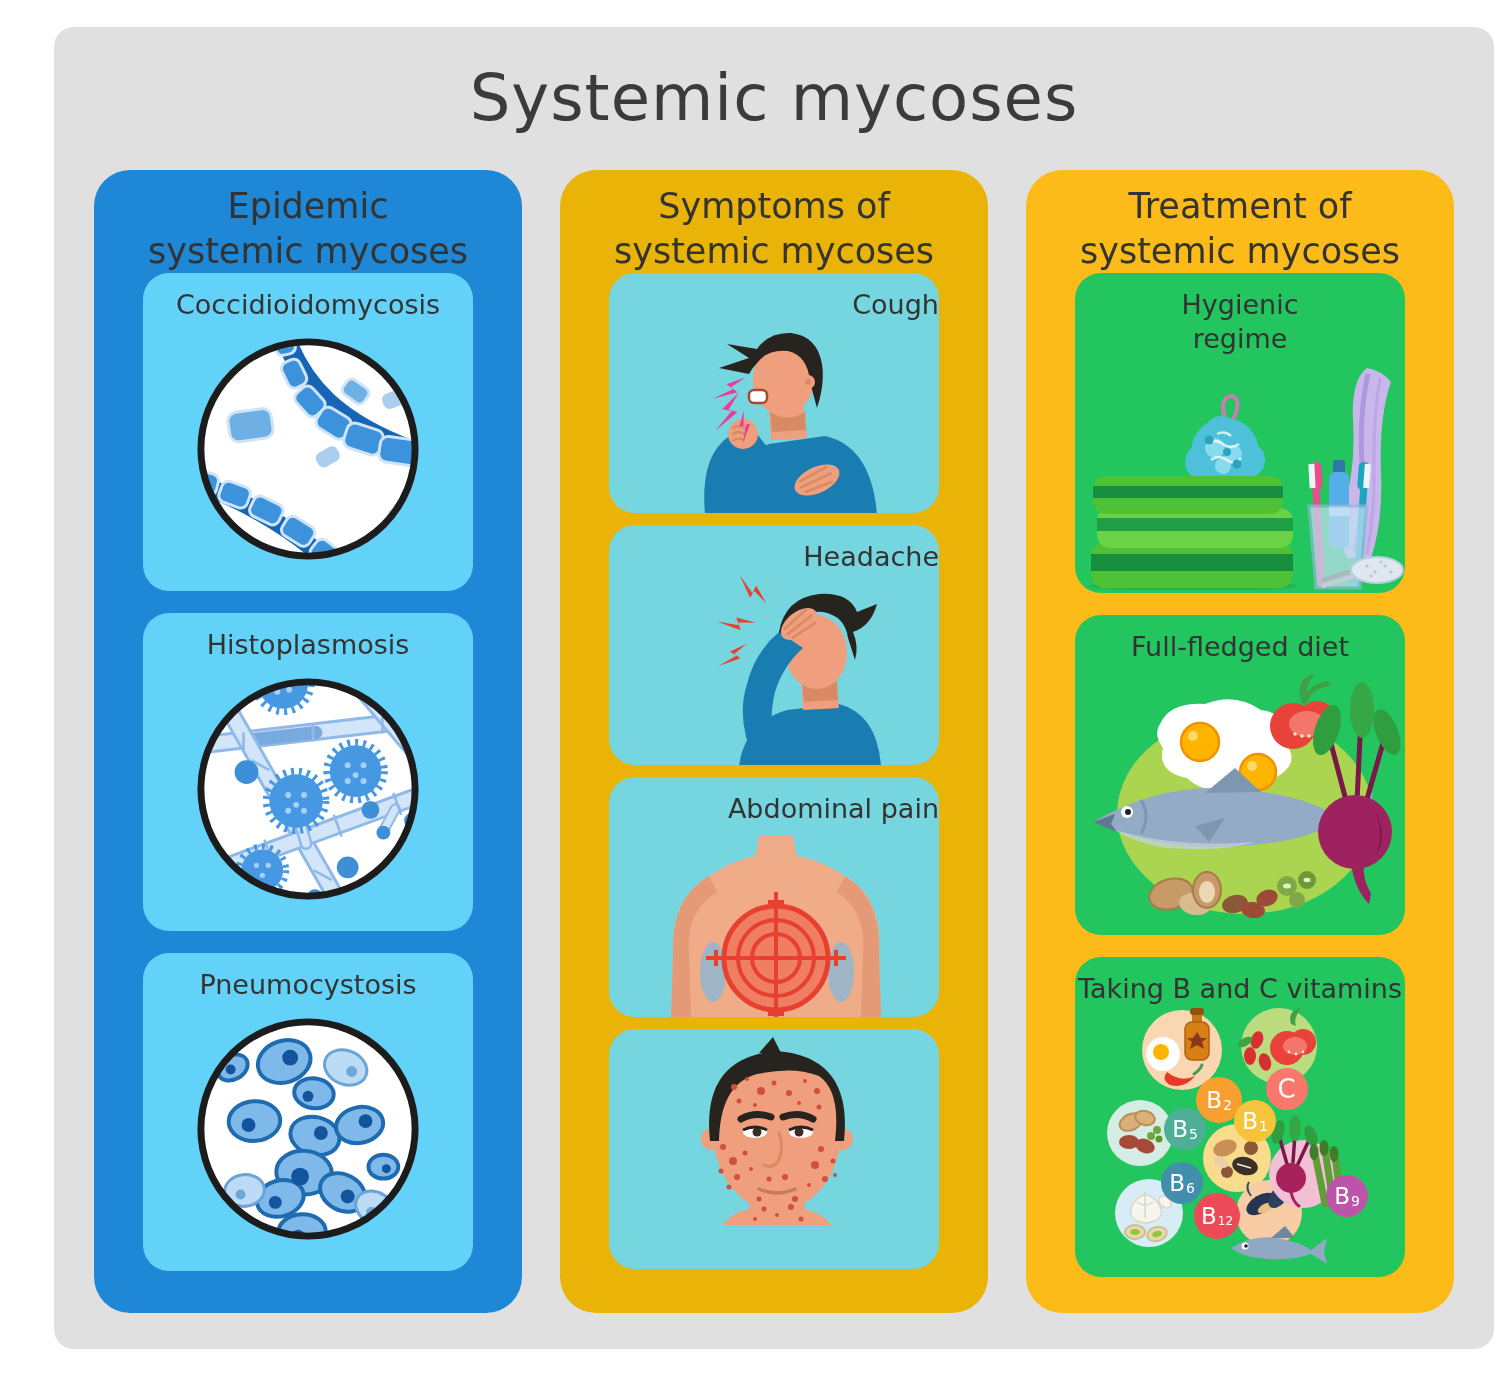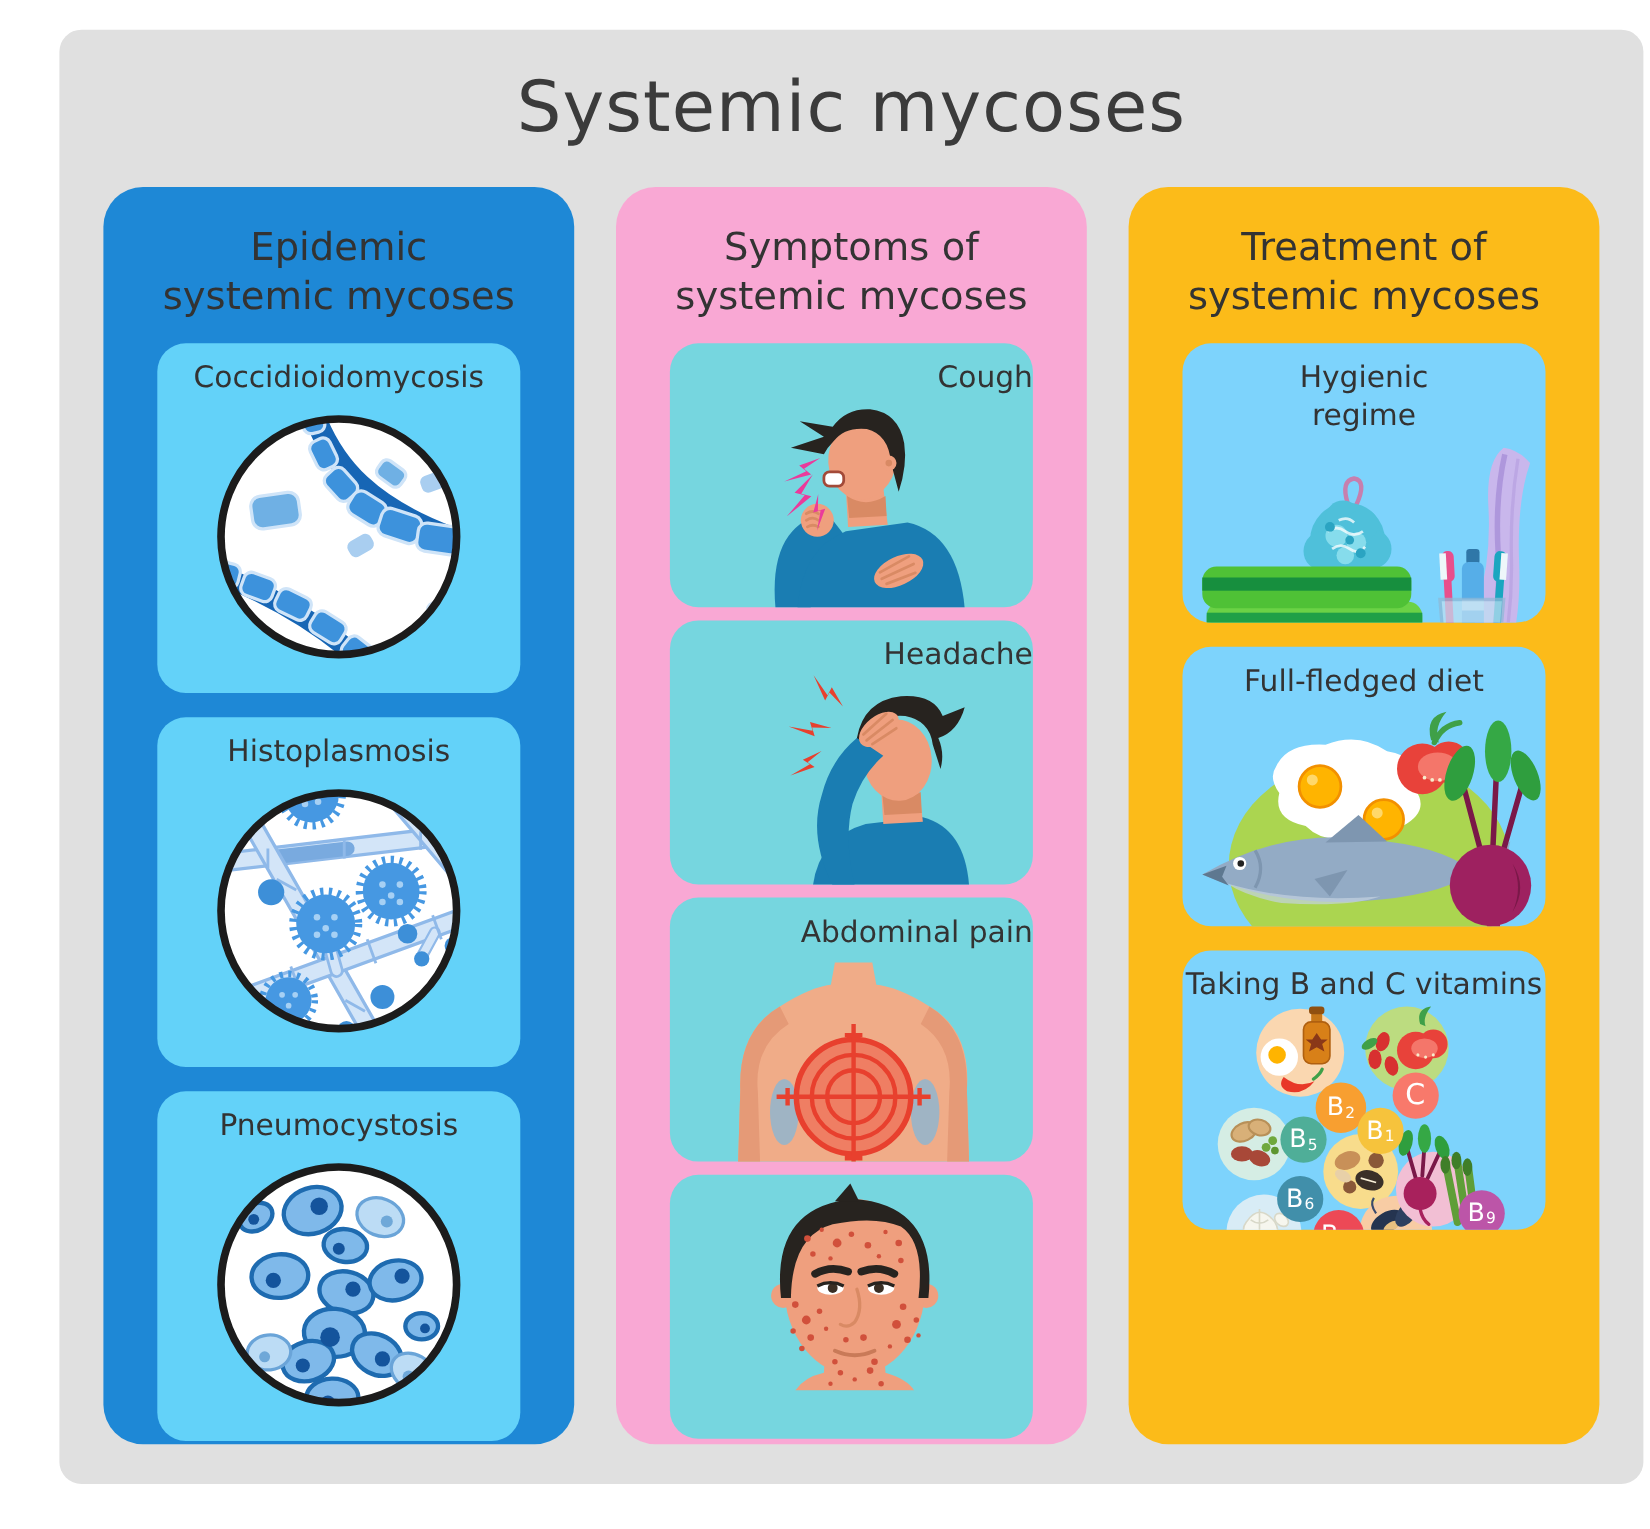--- a/index.html
+++ b/index.html
@@ -15,38 +15,38 @@
   .main-title{
     height:109px;padding-top:34px;text-align:center;
     font-size:64px;color:#3b3b3b;letter-spacing:1px;
   }
   .columns{display:flex;justify-content:center;gap:38px;}
   .column{
     width:428px;height:1143px;border-radius:36px;
     box-sizing:border-box;padding:0 49px;
   }
   .col-epidemic{background:#1e88d6;}
-  .col-symptoms{background:#f9a8d4;}
+  .col-symptoms{background:#eab308;}
   .col-treatment{background:#fcbb19;}
   .col-header{
-    height:142px;box-sizing:border-box;padding-top:14px;
+    height:103px;box-sizing:border-box;padding-top:14px;
     display:flex;flex-direction:column;justify-content:center;
     text-align:center;font-size:35px;line-height:1.28;color:#333333;
   }
   .cards{display:flex;flex-direction:column;}
   .col-epidemic .cards,.col-treatment .cards{gap:22px;}
   .col-symptoms .cards{gap:12px;}
   .card{
     width:330px;border-radius:26px;overflow:hidden;
     display:flex;flex-direction:column;align-items:center;
     box-sizing:border-box;flex:0 0 auto;
   }
   .col-epidemic .card{background:#63d2f9;height:318px;}
   .col-symptoms .card{background:#76d6df;height:240px;align-items:flex-end;}
-  .col-treatment .card{background:#7dd3fc;height:254px;}
+  .col-treatment .card{background:#22c55e;height:320px;}
   .card-label{
     font-size:27px;color:#333333;margin-top:15px;
     text-align:center;line-height:1.26;
   }
   .card-illu{position:relative;width:100%;flex:1;display:flex;justify-content:center;align-items:flex-start;}
   .micro-svg{margin-top:8px;}
   .vit-badge{
     position:absolute;border-radius:50%;color:#ffffff;
     display:flex;align-items:center;justify-content:center;
     font-size:23px;line-height:1;

